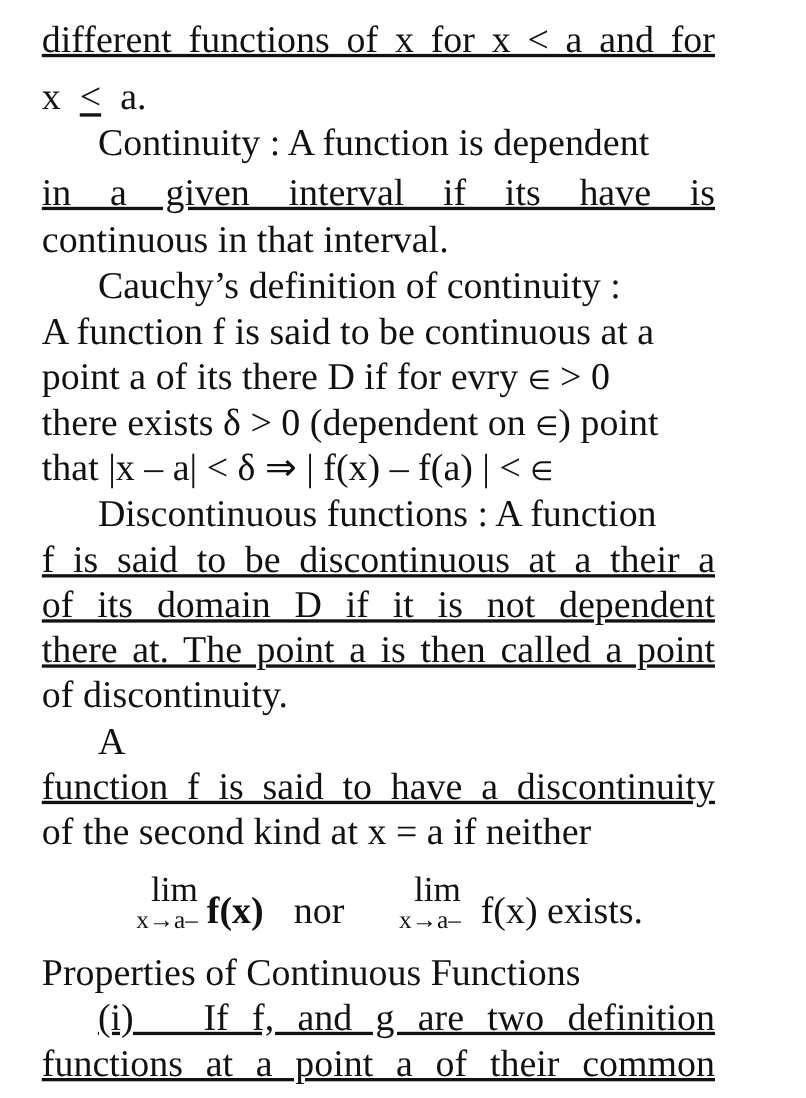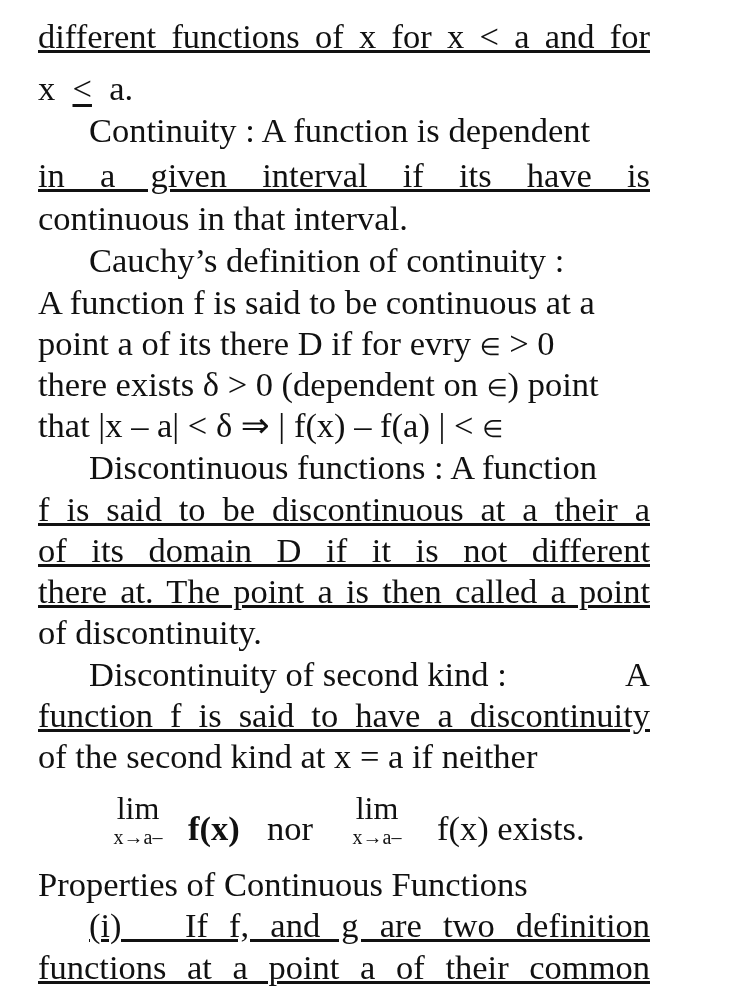--- a/index.html
+++ b/index.html
@@ -4,22 +4,22 @@
 <style>
   html, body { margin:0; padding:0; background:#ffffff; }
   body { width:733px; height:998px; overflow:hidden; position:relative;
          font-family:"Liberation Serif", serif; color:#111; }
   .line { position:absolute; left:38px; width:612px; font-size:34.5px; line-height:40px;
           white-space:nowrap; }
   .just { text-align:justify; text-align-last:justify;text-decoration:underline; }
   .b { font-weight:normal; }
   .ind { left:89px; width:561px; }
   .sym { font-size:24px; vertical-align:0px; }
-  .lim { position:absolute; text-align:center; font-size:32px; line-height:32px; }
-  .lim .sub { display:block; font-size:20px; line-height:26px; }
+  .lim { position:absolute; text-align:right; font-size:32px; line-height:32px; }
+  .lim .sub { display:block; font-size:23px; line-height:26px; }
   .leq { text-decoration:underline; text-underline-offset:4px; }
 </style>
 </head>
 <body>
 
 <div>
 
   <div class="line just" style="top:16px">different functions of x for x &lt; a and for</div>
 
   <div class="line" style="top:68px">
@@ -41,26 +41,25 @@
     <span>there exists δ &gt; 0 (dependent on</span>&nbsp;<span class="sym">∈</span><span>) point</span>
   </div>
   <div class="line" style="top:405px">
     <span>that |x – a| &lt; δ ⇒ | f(x) – f(a) | &lt;</span>&nbsp;<span class="sym">∈</span>
   </div>
 
   <div class="line ind" style="top:447px">
     <span class="b">Discontinuous functions :</span><span> A function</span>
   </div>
   <div class="line just" style="top:489px">f is said to be discontinuous at a their a</div>
-  <div class="line just" style="top:530px">of its domain D if it is not different</div>
+  <div class="line just" style="top:530px">of its domain D if it is not dependent</div>
   <div class="line just" style="top:571px">there at. The point a is then called a point</div>
   <div class="line" style="top:612px">of discontinuity.</div>
 
   <div class="line ind" style="top:654px; display:flex; justify-content:space-between;">
-    <span class="b">Discontinuity of second kind :</span>
       <span>A</span>
   </div>
   <div class="line just" style="top:695px">function f is said to have a discontinuity</div>
   <div class="line" style="top:736px">of the second kind at x = a if neither</div>
 
   <div>
     <div class="lim" style="left:96px; top:792px; width:84px;">
       <span>lim</span>
       <span class="sub">x→a–</span>
     </div>

